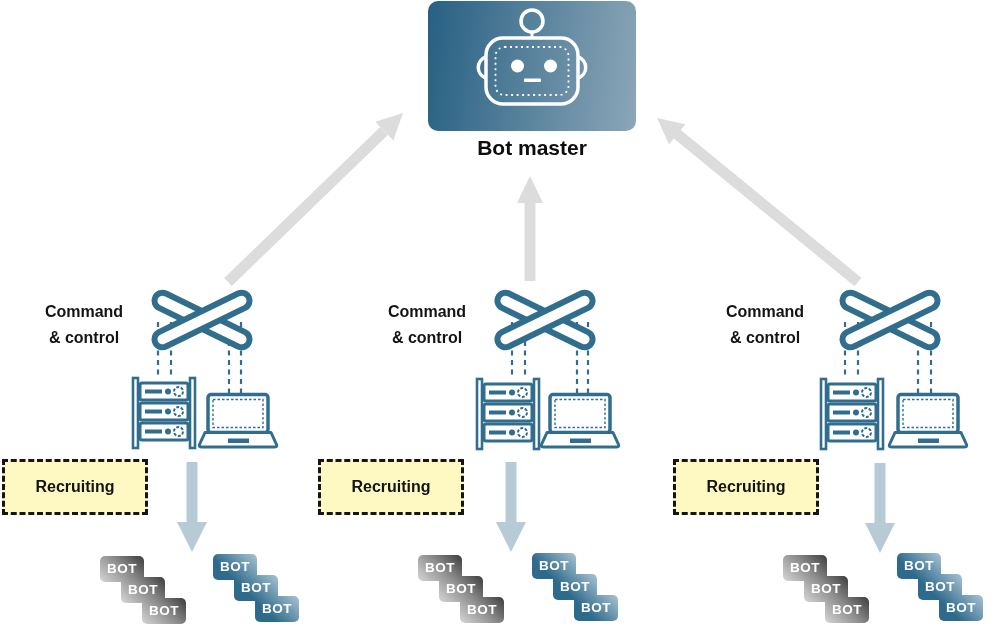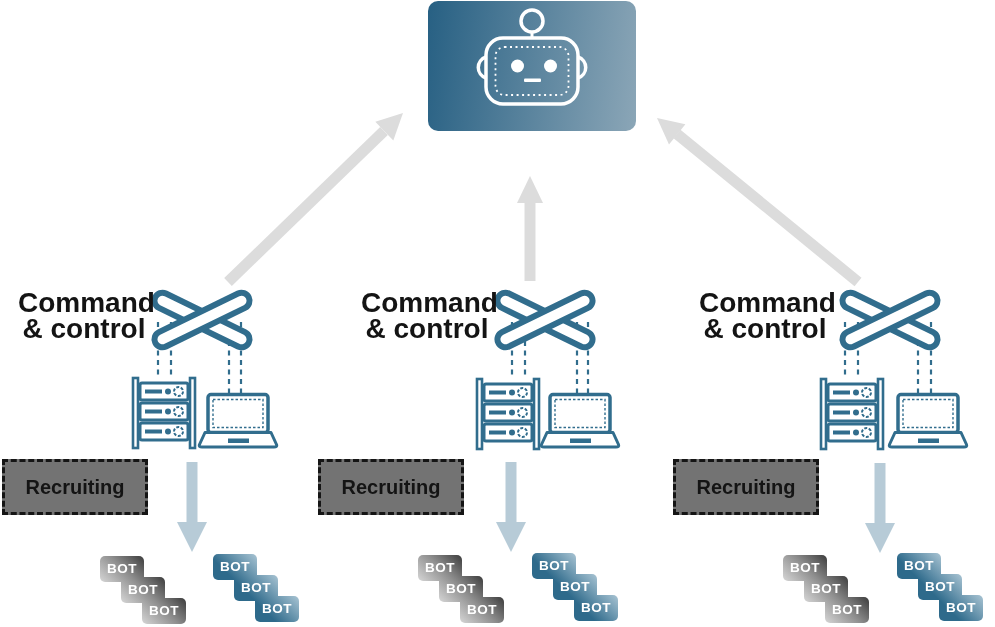--- a/index.html
+++ b/index.html
@@ -10,28 +10,28 @@
   .overlay{position:absolute;left:0;top:0;}
   .botmaster-box{
     position:absolute;left:428px;top:1px;width:208px;height:130px;
     border-radius:10px;background:linear-gradient(97deg,#276083 0%,#8ba6b7 100%);
   }
   .botmaster-label{
     position:absolute;left:418px;top:136px;width:228px;text-align:center;
     font-size:21px;font-weight:800;color:#0d0d0d;
   }
   .cc-label{
-    position:absolute;top:290px;width:132px;text-align:center;
-    font-size:28px;font-weight:700;line-height:26px;color:#141414;
+    position:absolute;top:299px;width:132px;text-align:center;
+    font-size:16px;font-weight:700;line-height:26px;color:#141414;
   }
   .cc-left{left:18px}.cc-mid{left:361px}.cc-right{left:699px}
   .recruit{
     position:absolute;top:459px;width:140px;height:50px;
     border:3px dashed #151515;display:flex;align-items:center;justify-content:center;
-    font-size:20px;font-weight:700;color:#141414;background:#737373;
+    font-size:16px;font-weight:700;color:#141414;background:#fef9c3;
   }
   .rc-left{left:2px}.rc-mid{left:318px}.rc-right{left:673px}
   .stack{position:absolute;width:100px;height:69px;}
   .bot{
     position:absolute;width:44px;height:26px;border-radius:5px;
     color:#fff;font-size:13.5px;font-weight:700;line-height:26px;
     text-align:center;letter-spacing:.5px;
   }
   .bot:nth-child(1){left:0;top:0}
   .bot:nth-child(2){left:21px;top:21px}
@@ -137,20 +137,21 @@
         <path d="M150,56 A11,11 0 0 1 150,77"></path>
         <rect x="67.5" y="46" width="73" height="48" rx="9" stroke-width="1.8" stroke-dasharray="2 3.5"></rect>
       </g>
       <g fill="#ffffff" stroke="none">
         <circle cx="89.5" cy="65" r="6.5"></circle>
         <circle cx="122.5" cy="65" r="6.5"></circle>
         <rect x="96" y="77.5" width="17" height="3.5" rx="1"></rect>
       </g>
     </svg>
   </div>
+  <div class="botmaster-label">Bot master</div>
 
   <div class="cc-label cc-left">
     <span style="display:block">Command</span>
     <span style="display:block">&amp; control</span>
   </div>
   <div class="cc-label cc-mid">
     <span style="display:block">Command</span>
     <span style="display:block">&amp; control</span>
   </div>
   <div class="cc-label cc-right">

